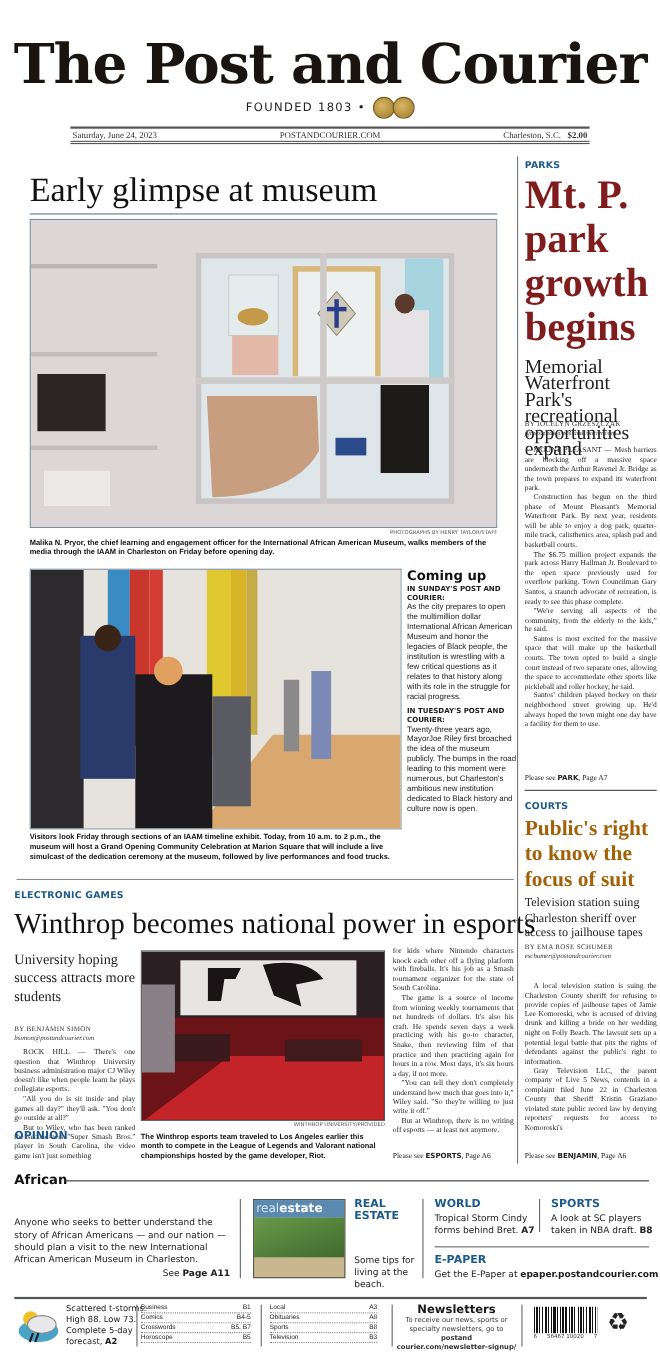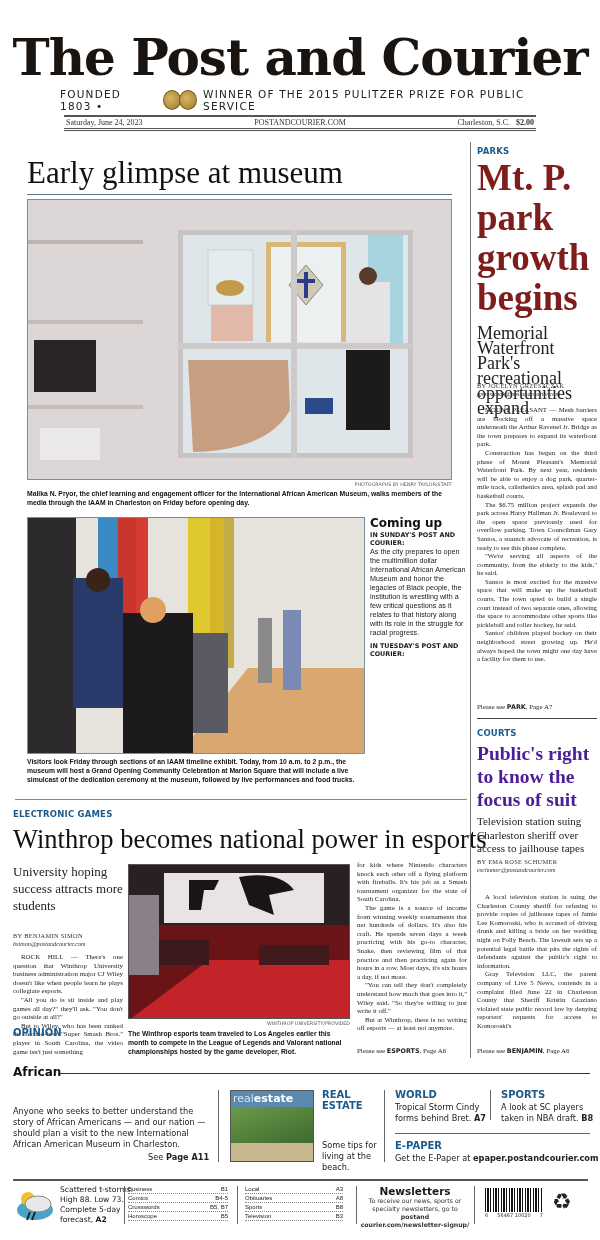--- a/index.html
+++ b/index.html
@@ -31,21 +31,20 @@
 .idx .row{display:flex;justify-content:space-between;border-bottom:1px dotted #888}
 </style>
 </head>
 <body>
 
 <div class="abs masthead">The Post and Courier</div>
 <div class="abs tagline">
   <span>FOUNDED 1803 •</span>
   <span class="medal"></span>
     <span class="medal" style="margin-left:-8px"></span>
-  <span>WINNER OF THE 2015 PULITZER PRIZE FOR PUBLIC SERVICE</span>
 </div>
 <div class="abs dateline">
   <span>Saturday, June 24, 2023</span>
   <span>POSTANDCOURIER.COM</span>
   <span><span>Charleston, S.C.</span>&nbsp;&nbsp;&nbsp;<b>$2.00</b></span>
 </div>
 
 <div class="abs headline-main">Early glimpse at museum</div>
 <div class="abs rule-blue"></div>
 <div class="abs photo1">
@@ -99,20 +98,21 @@
     <rect x="230" y="100" width="14" height="65" fill="#8a8a8a"></rect>
   </svg>
 </div>
 <div class="abs caption" style="left:27px;top:757px;width:338px;font-size:6.8px">Visitors look Friday through sections of an IAAM timeline exhibit. Today, from 10 a.m. to 2 p.m., the museum will host a Grand Opening Community Celebration at Marion Square that will include a live simulcast of the dedication ceremony at the museum, followed by live performances and food trucks.</div>
 
 <div class="abs" style="left:370px;top:516px;width:100px">
   <div style="font-family:'DejaVu Sans',sans-serif;font-weight:bold;font-size:12px;color:#111">Coming up</div>
   <div style="font-family:'DejaVu Sans',sans-serif;font-weight:bold;font-size:6.4px;line-height:8px;margin-top:1px">IN SUNDAY'S POST AND COURIER:</div>
   <div style="font-family:'Liberation Sans',sans-serif;font-size:7.2px;line-height:9px">As the city prepares to open the multimillion dollar International African American Museum and honor the legacies of Black people, the institution is wrestling with a few critical questions as it relates to that history along with its role in the struggle for racial progress.</div>
   <div style="font-family:'DejaVu Sans',sans-serif;font-weight:bold;font-size:6.4px;line-height:8px;margin-top:5px">IN TUESDAY'S POST AND COURIER:</div>
+  <div style="font-family:'Liberation Sans',sans-serif;font-size:7.2px;line-height:9px">Twenty-three years ago, MayorJoe Riley first broached the idea of the museum publicly. The bumps in the road leading to this moment were numerous, but Charleston's ambitious new institution dedicated to Black history and culture now is open.</div>
 </div>
 
 <div class="abs" style="left:15px;top:799px;width:452px;height:1px;background:#888"></div>
 
 <div class="abs section-kicker" style="left:13px;top:809px">ELECTRONIC GAMES</div>
 <div class="abs" style="left:13px;top:822px;font-size:26.5px;line-height:34px;color:#111;white-space:nowrap">Winthrop becomes national power in esports</div>
 <div class="abs" style="left:13px;top:863px;width:115px;font-size:13px;line-height:17px;color:#222">University hoping success attracts more students</div>
 <div class="abs byline" style="left:13px;top:932px">BY BENJAMIN SIMON</div>
 <div class="abs email" style="left:13px;top:940px">bsimon@postandcourier.com</div>
 <div class="abs body-text" style="left:13px;top:953px;width:110px">
@@ -158,21 +158,21 @@
     <p>Construction has begun on the third phase of Mount Pleasant's Memorial Waterfront Park. By next year, residents will be able to enjoy a dog park, quarter-mile track, calisthenics area, splash pad and basketball courts.</p>
     <p>The $6.75 million project expands the park across Harry Hallman Jr. Boulevard to the open space previously used for overflow parking. Town Councilman Gary Santos, a staunch advocate of recreation, is ready to see this phase complete.</p>
     <p>"We're serving all aspects of the community, from the elderly to the kids," he said.</p>
     <p>Santos is most excited for the massive space that will make up the basketball courts. The town opted to build a single court instead of two separate ones, allowing the space to accommodate other sports like pickleball and roller hockey, he said.</p>
     <p>Santos' children played hockey on their neighborhood street growing up. He'd always hoped the town might one day have a facility for them to use.</p>
 </div>
 <div class="abs see" style="left:477px;top:703px"><span>Please see</span> <b>PARK</b><span>, Page A7</span></div>
 <div class="abs" style="left:477px;top:718px;width:120px;height:1px;background:#444"></div>
 
 <div class="abs section-kicker" style="left:477px;top:728px">COURTS</div>
-<div class="abs" style="left:477px;top:742px;width:122px;font-weight:bold;font-size:19.5px;line-height:23px;color:#4c1d95">Public's right to know the focus of suit</div>
+<div class="abs" style="left:477px;top:742px;width:122px;font-weight:bold;font-size:19.5px;line-height:23px;color:#a16207">Public's right to know the focus of suit</div>
 <div class="abs" style="left:477px;top:815px;width:122px;font-size:11px;line-height:13.5px;color:#222">Television station suing Charleston sheriff over access to jailhouse tapes</div>
 <div class="abs byline" style="left:477px;top:858px">BY EMA ROSE SCHUMER</div>
 <div class="abs email" style="left:477px;top:866px">eschumer@postandcourier.com</div>
 <div class="abs body-text" style="left:477px;top:893px;width:120px;font-size:6.8px;line-height:8.6px">
   <p>A local television station is suing the Charleston County sheriff for refusing to provide copies of jailhouse tapes of Jamie Lee Komoroski, who is accused of driving drunk and killing a bride on her wedding night on Folly Beach. The lawsuit sets up a potential legal battle that pits the rights of defendants against the public's right to information.</p>
     <p>Gray Television LLC, the parent company of Live 5 News, contends in a complaint filed June 22 in Charleston County that Sheriff Kristin Graziano violated state public record law by denying reporters' requests for access to Komoroski's</p>
 </div>
 <div class="abs see" style="left:477px;top:1047px"><span>Please see</span> <b>BENJAMIN</b><span>, Page A6</span></div>
 
 <div class="abs inside-label" style="left:13px;top:1065px">African</div>

